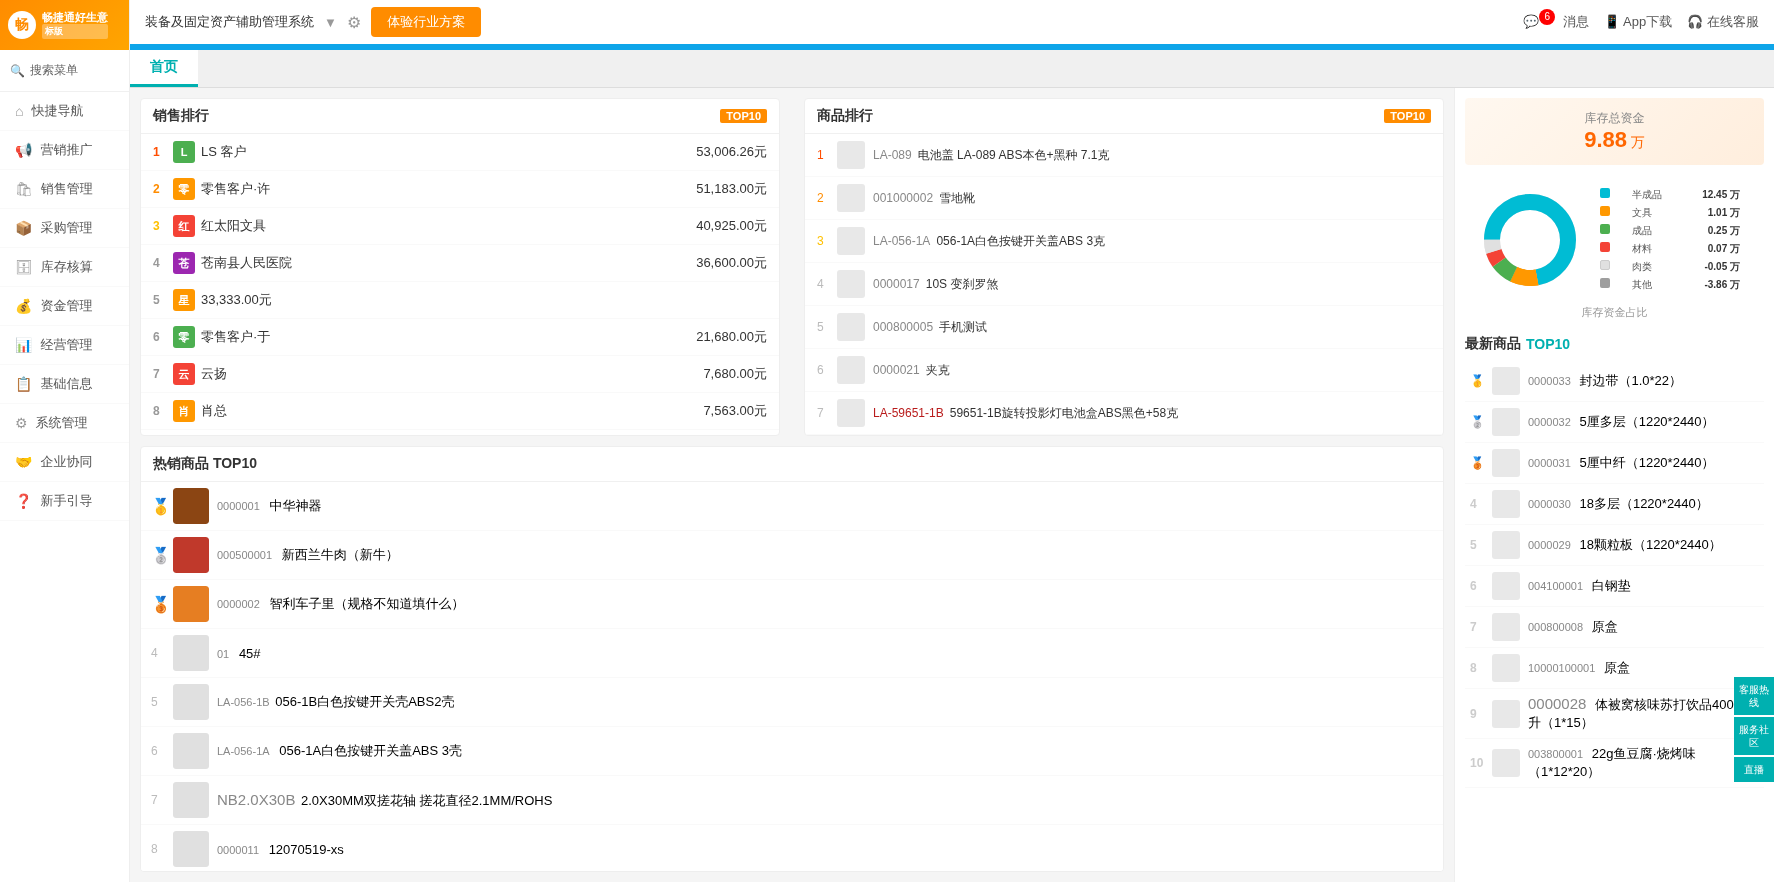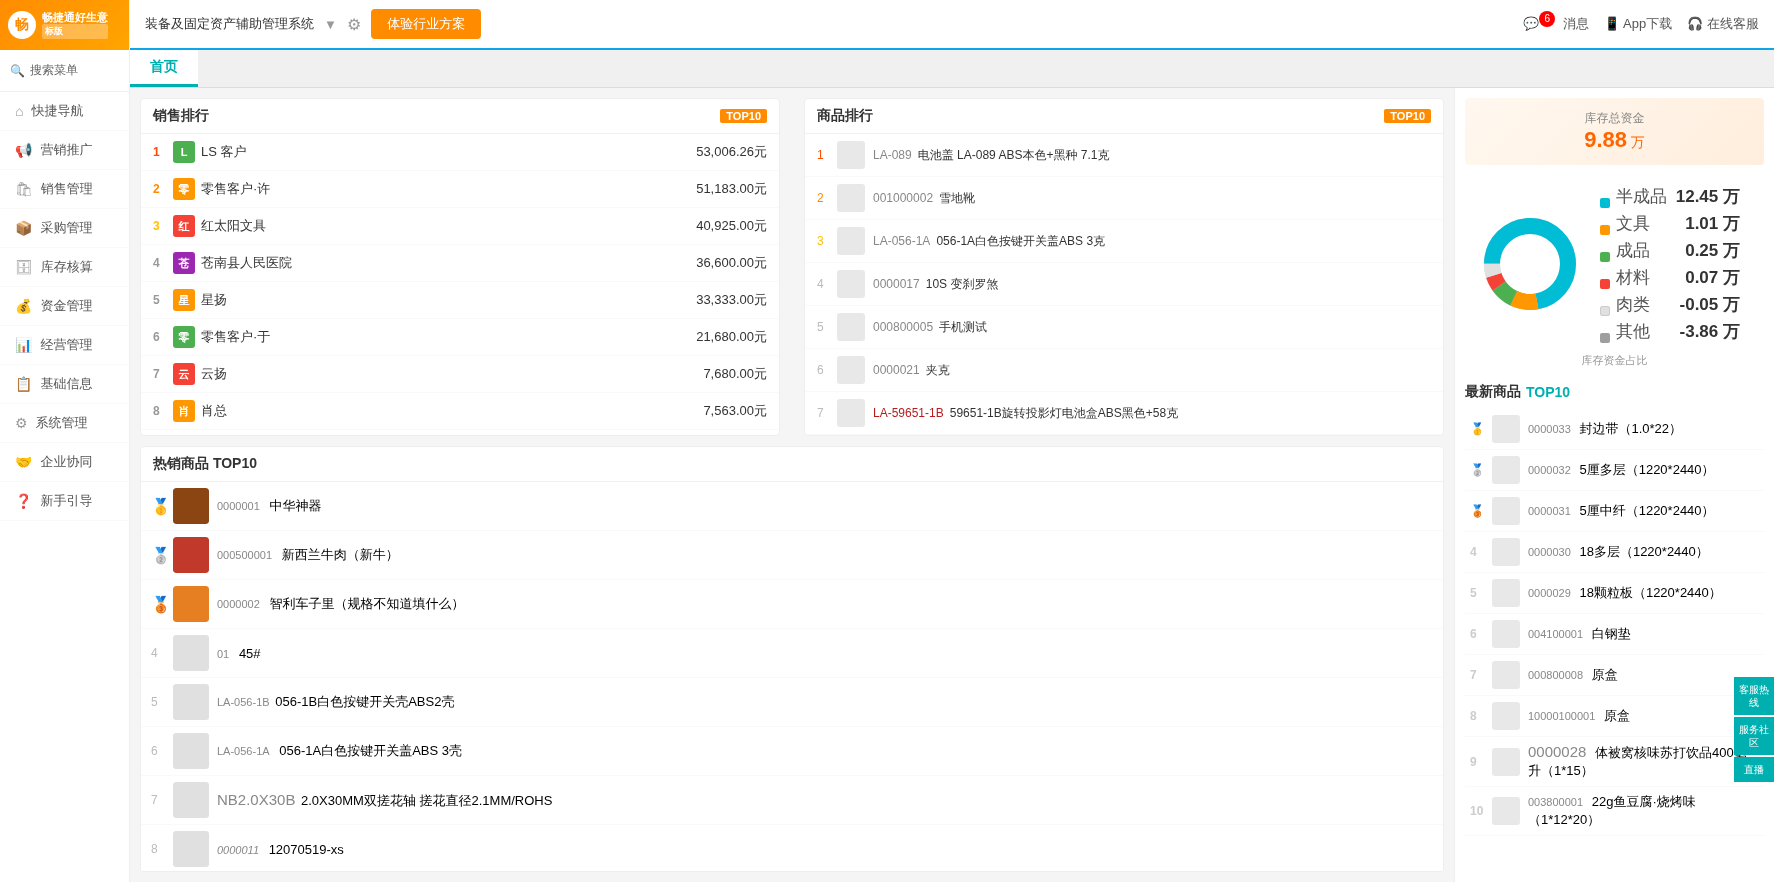--- a/index.html
+++ b/index.html
@@ -64,21 +64,21 @@
       flex-direction: column;
       overflow: hidden;
     }
 
     
     .topbar {
       display: flex; align-items: center;
       padding: 0 15px;
       height: 50px;
       background: white;
-      border-bottom: 2px solid #0ea5e9;
+      border-bottom: 6px solid #0ea5e9;
       gap: 10px;
       flex-shrink: 0;
     }
     .topbar-title {
       font-size: 13px; color: #333;
       display: flex; align-items: center; gap: 5px;
     }
     .topbar-settings { color: #999; cursor: pointer; font-size: 16px; }
     .topbar-btn {
       background: #ff8c00; color: white;
@@ -182,21 +182,21 @@
     .inventory-total .amount { font-size: 22px; font-weight: bold; color: #ff6600; }
     .inventory-total .unit { font-size: 14px; color: #ff6600; }
 
     
     .donut-container {
       display: flex; align-items: center; gap: 15px;
       padding: 10px;
     }
     .donut-svg { flex-shrink: 0; }
     .legend { display: flex; flex-direction: column; gap: 4px; }
-    .legend-item { display: flex; align-items: flex-end; gap: 6px; font-size: 17px; color: #555; justify-content: space-between; min-width: 140px; }
+    .legend-item { display: flex; align-items: flex-start; gap: 22px; font-size: 10px; color: #555; justify-content: space-between; min-width: 140px; }
     .legend-dot { width: 10px; height: 10px; border-radius: 2px; flex-shrink: 0; }
     .legend-label { flex: 1; }
     .legend-val { color: #333; font-weight: bold; }
     .inventory-caption { text-align: center; font-size: 11px; color: #999; padding-bottom: 5px; }
 
     
     .newest-title {
       font-size: 14px; font-weight: bold; color: #333;
       padding: 10px 0 8px 0;
       display: flex; align-items: center; gap: 5px;
@@ -384,21 +384,20 @@
             </div>
             <div class="rank-row">
               <span class="rank-num">4</span>
               <div class="rank-avatar" style="background:#9c27b0;">苍</div>
               <span class="rank-name">苍南县人民医院</span>
               <span class="rank-amount">36,600.00元</span>
             </div>
             <div class="rank-row">
               <span class="rank-num">5</span>
               <div class="rank-avatar" style="background:#ff9800;">星</div>
-              <span class="rank-name">星扬</span>
               <span class="rank-amount">33,333.00元</span>
             </div>
             <div class="rank-row">
               <span class="rank-num">6</span>
               <div class="rank-avatar" style="background:#4caf50;">零</div>
               <span class="rank-name">零售客户·于</span>
               <span class="rank-amount">21,680.00元</span>
             </div>
             <div class="rank-row">
               <span class="rank-num">7</span>
@@ -535,21 +534,21 @@
               <span style="color:#888;font-size:15px;margin-right:2px;">NB2.0X30B</span>
               <span>2.0X30MM双搓花轴 搓花直径2.1MM/ROHS</span>
             </div>
           </div>
           <div class="hot-row">
             <div class="hot-rank-medal" style="color:#bbb;font-size:12px;width:22px;">8</div>
             <div class="hot-img">
                 <div class="hot-img-placeholder"></div>
               </div>
             <div class="hot-info">
-              <span style="color:#888;font-size:11px;margin-right:6px;font-style:italic;">0000011</span>
+              <span style="color:#888;font-size:11px;margin-right:6px;">0000011</span>
               <span>12070519-xs</span>
             </div>
           </div>
 
         </div>
       </div>
 
     </div>
 
     <div class="right-panel">

